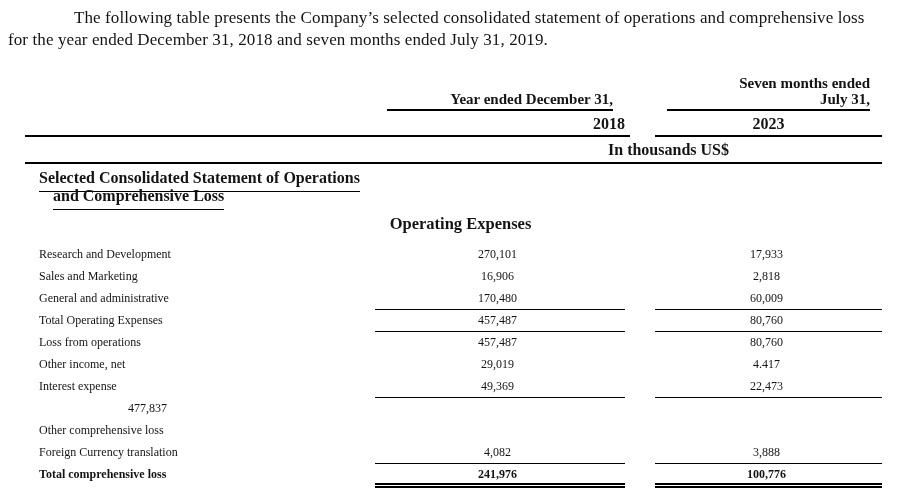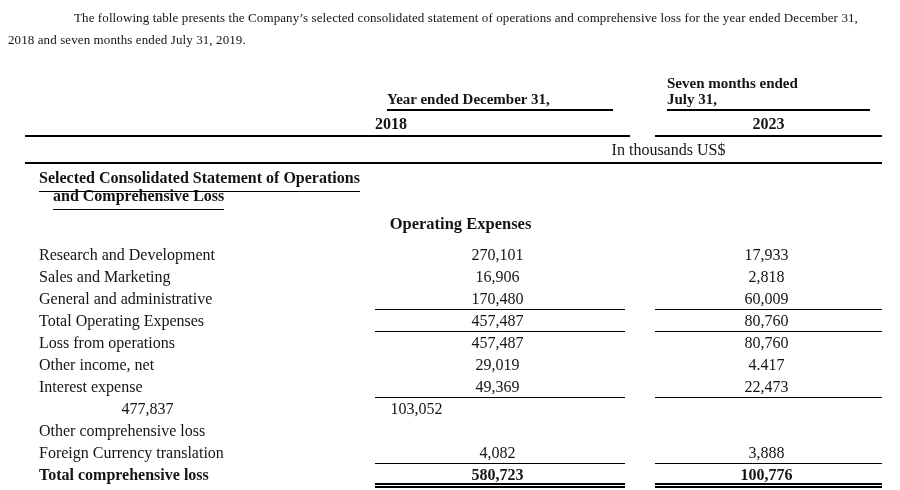--- a/index.html
+++ b/index.html
@@ -2,64 +2,64 @@
 <html><head>
 <meta charset="utf-8">
 <style>
   html, body { margin:0; padding:0; }
   body {
     width:900px; height:490px; background:#ffffff; overflow:hidden;
     font-family:"Liberation Serif","DejaVu Serif",serif; color:#141414;
   }
   .intro {
     margin:7px 14px 12px 8px;
-    font-size:13px; line-height:22px; text-indent:66px;
+    font-size:17px; line-height:22px; text-indent:66px;
     letter-spacing:0.1px;
   }
   .table-wrap { margin:24px 18px 0 25px; width:857px; }
 
   
   .head-row { display:flex; align-items:flex-end; }
   .hd-label  { width:350px; }
   .hd-col1   { width:250px; }
   .hd-spacer { width:30px; }
   .hd-col2   { width:227px; }
   .hd-line {
     margin:0 12px; border-bottom:2px solid #000; padding-bottom:2px;
-    text-align:left; font-weight:bold; font-size:15px; line-height:16px;
+    text-align:right; font-weight:bold; font-size:15px; line-height:16px;
   }
   .hd-line .hline { display:block; }
 
   
   .years-row { display:flex; font-weight:bold; font-size:16px; padding:4px 0 2px; }
   .yr-label  { width:350px; }
-  .yr-col1   { width:250px; text-align:left; }
+  .yr-col1   { width:250px; text-align:right; }
   .yr-spacer { width:30px; }
   .yr-col2   { width:227px; text-align:center; }
   .rule-row { display:flex; }
   .rule-seg1 { width:605px; border-bottom:2px solid #000; }
   .rule-gap  { width:25px; }
   .rule-seg2 { width:227px; border-bottom:2px solid #000; }
 
   
   .units-row {
-    display:flex; font-weight:normal; font-size:16px;
+    display:flex; font-weight:bold; font-size:16px;
     padding:4px 0 3px; border-bottom:2px solid #000;justify-content:flex-end;
   }
   .units-indent { width:430px; }
   .units-text { flex:1; text-align:center; }
 
   
   .section-heading { margin-top:5px; padding-left:14px; font-weight:bold; font-size:16px; line-height:18px; }
   .section-heading .uline { border-bottom:1.5px solid #000; padding-bottom:5px; }
   .sh-line2 { display:block; margin-left:14px; }
   .group-heading { margin-top:9px; padding-left:14px; font-weight:bold; font-size:16.5px;text-align:center; }
 
   
-  .rows { margin-top:10px; font-size:16px; }
+  .rows { margin-top:10px; font-size:12px; }
   .row { display:flex; height:22px; line-height:21px; }
   .row .lbl  { width:350px; padding-left:14px; box-sizing:border-box; }
   .row .val  { width:250px; text-align:center; padding-right:5px; box-sizing:border-box; }
   .row .sp   { width:30px; }
   .row .val2 { width:227px; text-align:center; padding-right:4px; box-sizing:border-box; }
   .row.u1 .val, .row.u1 .val2 { border-bottom:1.5px solid #000; }
   .row.total { font-weight:bold; height:24px; }
   .row.total .val, .row.total .val2 { border-bottom:5px double #000; }
 </style>
 </head>
@@ -156,38 +156,37 @@
     <div class="row u1">
       <div class="lbl">Interest expense</div>
       <div class="val">49,369</div>
       <div class="sp"></div>
       <div class="val2">22,473</div>
     </div>
 
     <div class="row">
       <div class="val">477,837</div>
       <div class="sp"></div>
-      <div class="val2">103,052</div>
     </div>
 
     <div class="row">
       <div class="lbl">Other comprehensive loss</div>
       <div class="val"></div>
       <div class="sp"></div>
       <div class="val2"></div>
     </div>
 
     <div class="row u1">
       <div class="lbl">Foreign Currency translation</div>
       <div class="val">4,082</div>
       <div class="sp"></div>
       <div class="val2">3,888</div>
     </div>
 
     <div class="row total">
       <div class="lbl">Total comprehensive loss</div>
-      <div class="val">580,723</div>
+      <div class="val">241,976</div>
       <div class="sp"></div>
       <div class="val2">100,776</div>
     </div>
 
   </div>
 </div>
 
 </body></html>

